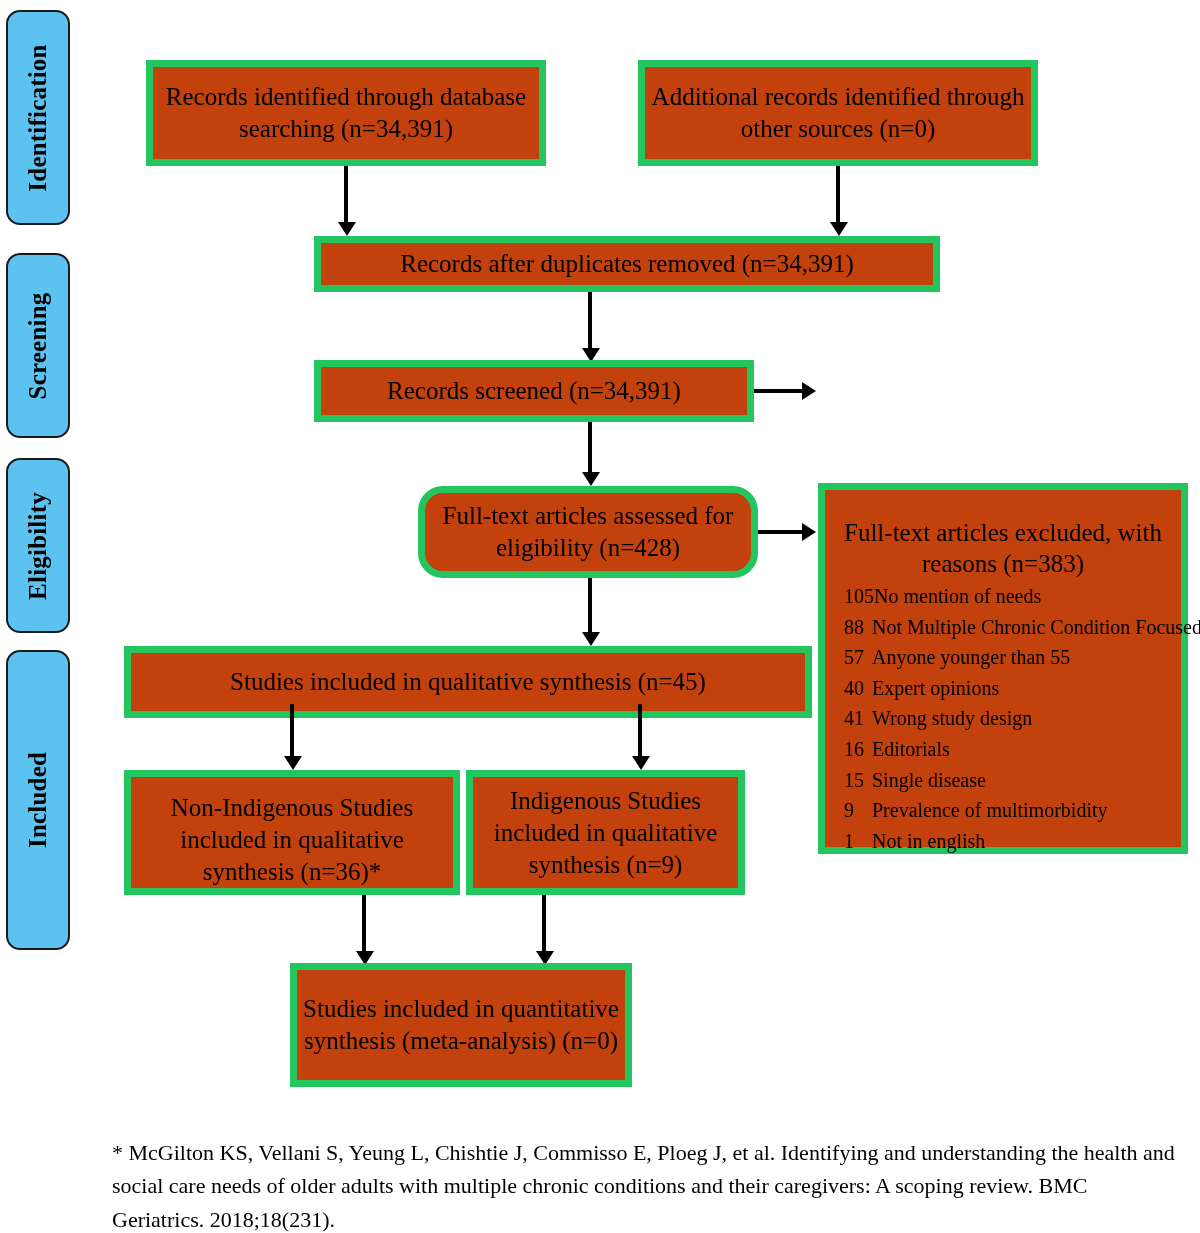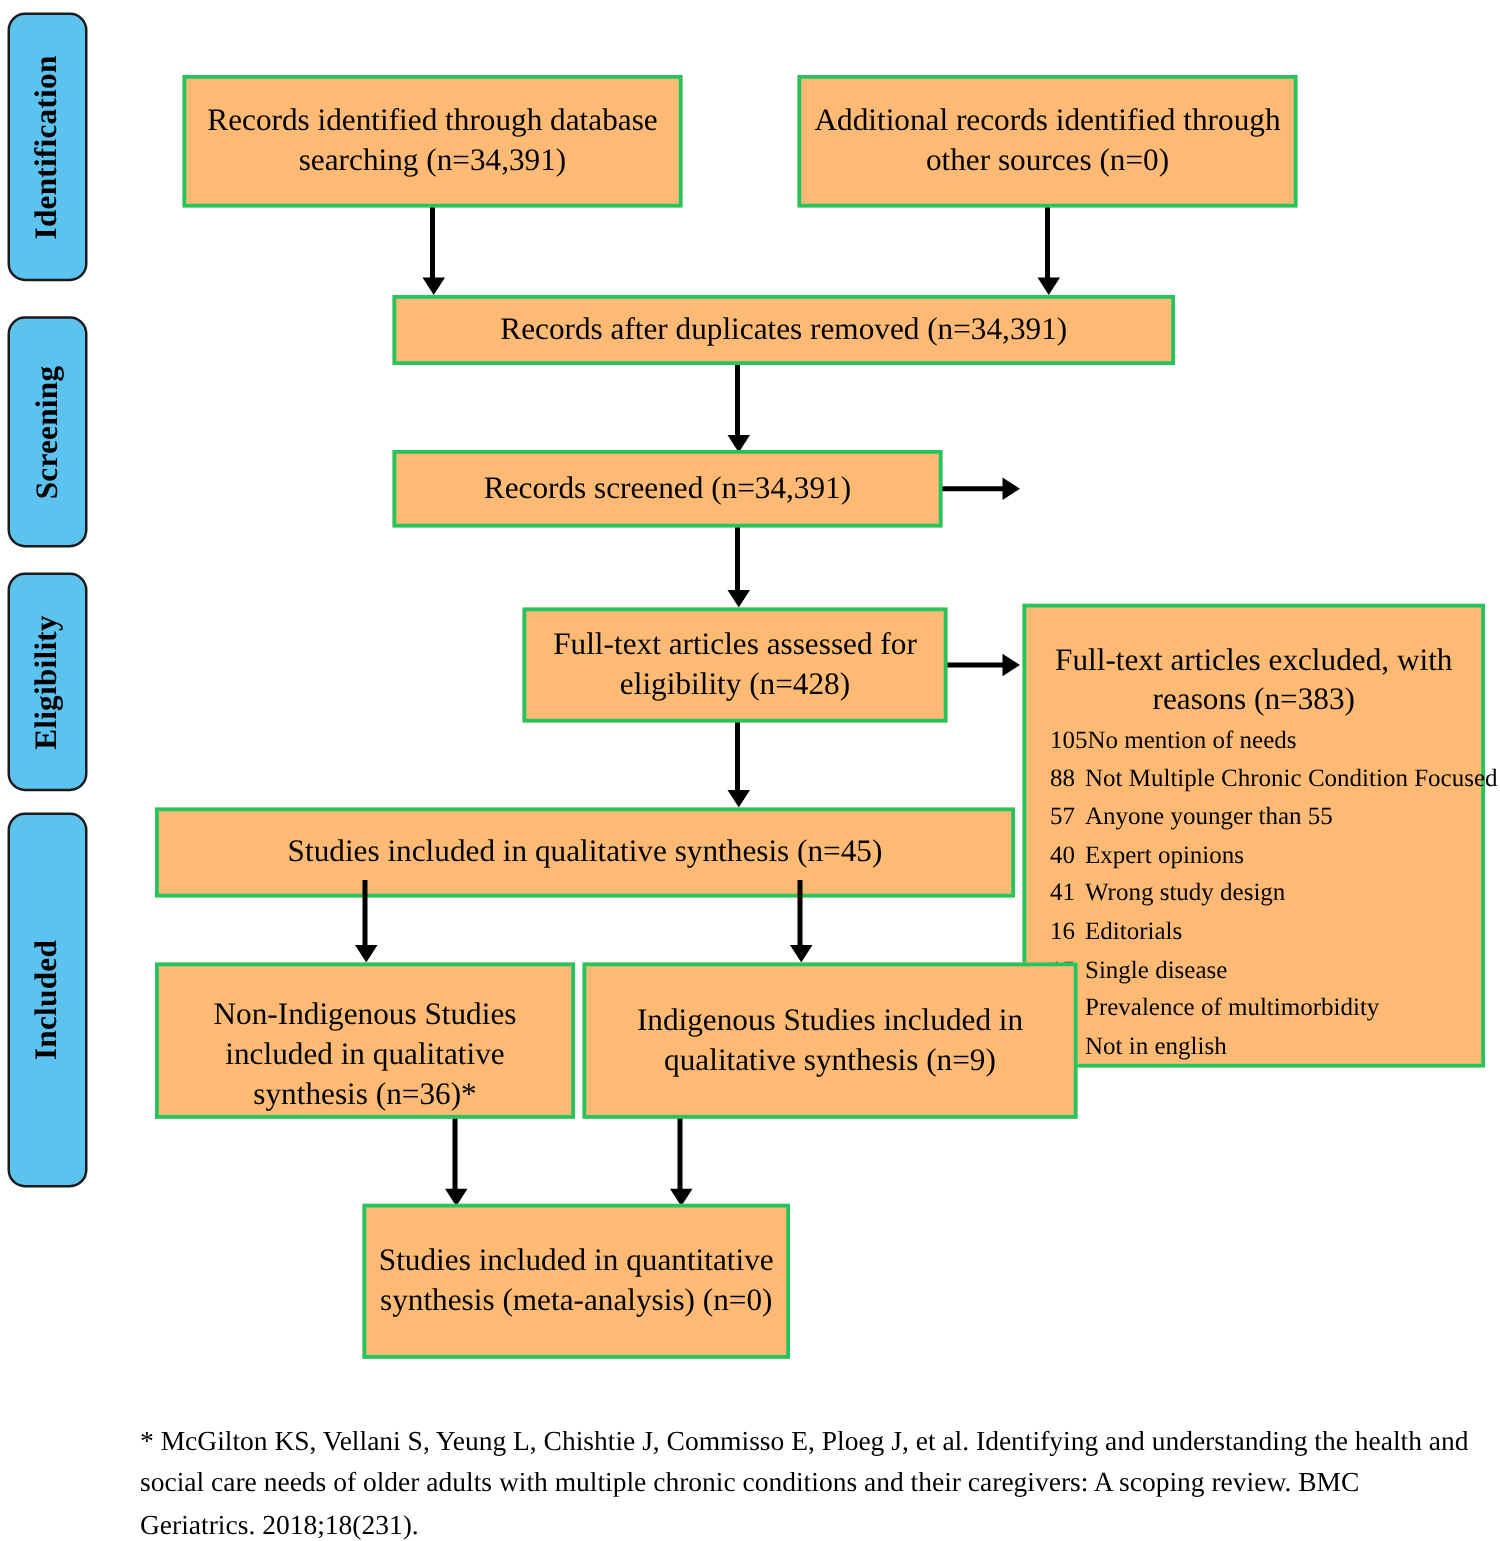--- a/index.html
+++ b/index.html
@@ -38,22 +38,22 @@
     font-family: "Liberation Serif", "DejaVu Serif", serif;
     font-weight: bold;
     font-size: 25px;
     letter-spacing: 0.2px;
     color: #000000;
   }
 
   
   .box {
     position: absolute;
-    background: #fdba74;
-    border: 3px solid #22c55e;
+    background: #c2410c;
+    border: 7px solid #22c55e;
     box-sizing: border-box;
     display: flex;
     align-items: center;
     justify-content: center;
     text-align: center;
     line-height: 1.28;
     font-size: 25px;
   }
   .box .txt { padding: 0 6px; width: 100%; }
 
@@ -167,21 +167,21 @@
     <span class="txt">Records screened (n=34,391)</span>
   </div>
 
   <div class="hline" style="left:754px; top:389px; width:52px;"></div>
   <div class="arrow-right" style="left:802px; top:382px;"></div>
 
 
   <div class="vline" style="left:588px; top:422px; height:56px;"></div>
   <div class="arrow-down" style="left:582px; top:472px;"></div>
 
-  <div class="box" style="left:418px; top:486px; width:340px; height:92px;">
+  <div class="box" style="left:418px; top:486px; width:340px; height:92px;border-radius:25px;">
     <span class="txt">Full-text articles assessed for eligibility (n=428)</span>
   </div>
 
   <div class="hline" style="left:758px; top:530px; width:48px;"></div>
   <div class="arrow-right" style="left:802px; top:523px;"></div>
 
   <div class="box reasons" style="left:818px; top:483px; width:370px; height:371px;">
     <div class="reasons-head">Full-text articles excluded, with reasons (n=383)</div>
     <ul class="reasons-list">
       <li><span class="cnt">105</span><span>No mention of needs</span></li>
@@ -206,21 +206,21 @@
   <div class="vline" style="left:290px; top:704px; height:58px;"></div>
   <div class="arrow-down" style="left:284px; top:756px;"></div>
 
   <div class="vline" style="left:638px; top:704px; height:58px;"></div>
   <div class="arrow-down" style="left:632px; top:756px;"></div>
 
   <div class="box" style="left:124px; top:770px; width:336px; height:125px;align-items:flex-end;">
     <span class="txt">Non-Indigenous Studies included in qualitative synthesis (n=36)*</span>
   </div>
 
-  <div class="box" style="left:466px; top:770px; width:396px; height:125px;">
+  <div class="box" style="left:466px; top:770px; width:279px; height:125px;">
     <span class="txt">Indigenous Studies included in qualitative synthesis (n=9)</span>
   </div>
 
   <div class="vline" style="left:362px; top:895px; height:62px;"></div>
   <div class="arrow-down" style="left:356px; top:951px;"></div>
 
   <div class="vline" style="left:542px; top:895px; height:62px;"></div>
   <div class="arrow-down" style="left:536px; top:951px;"></div>
 
   <div class="box" style="left:290px; top:963px; width:342px; height:124px;text-align:center;">

